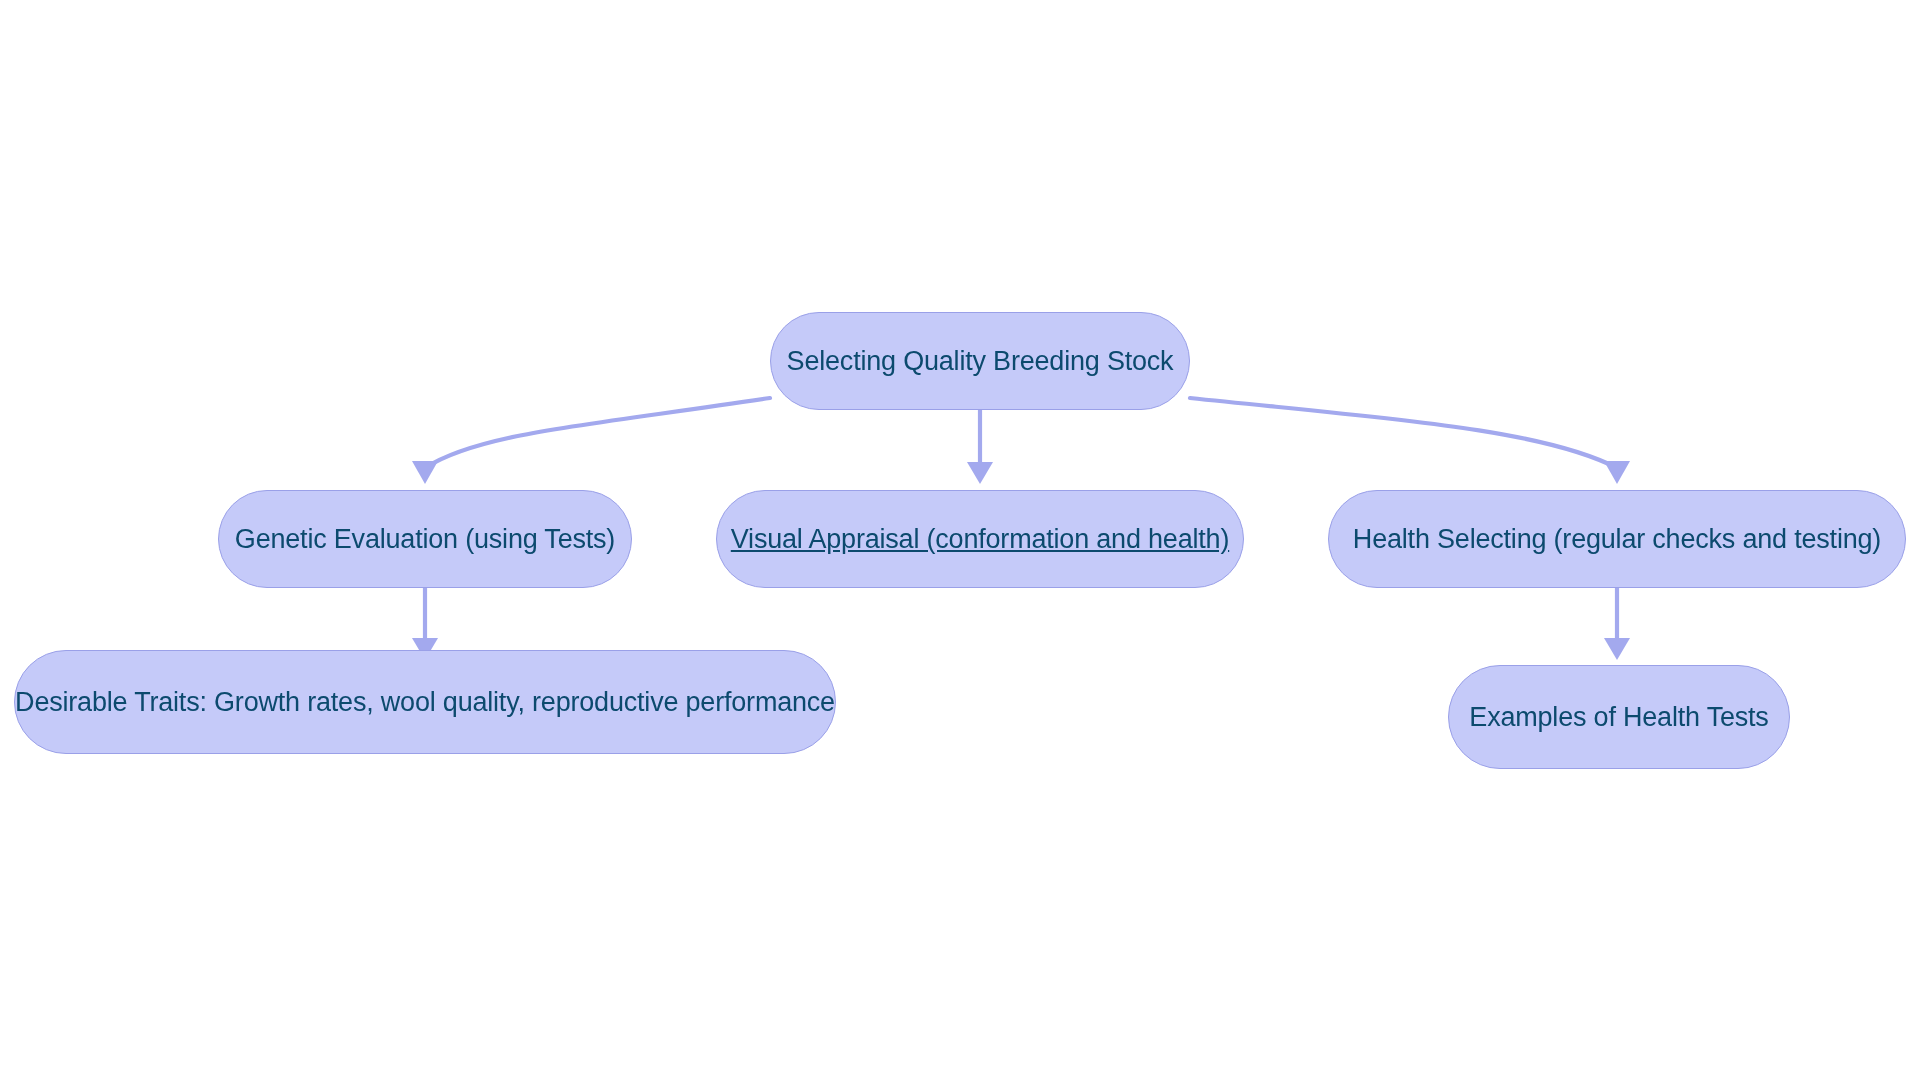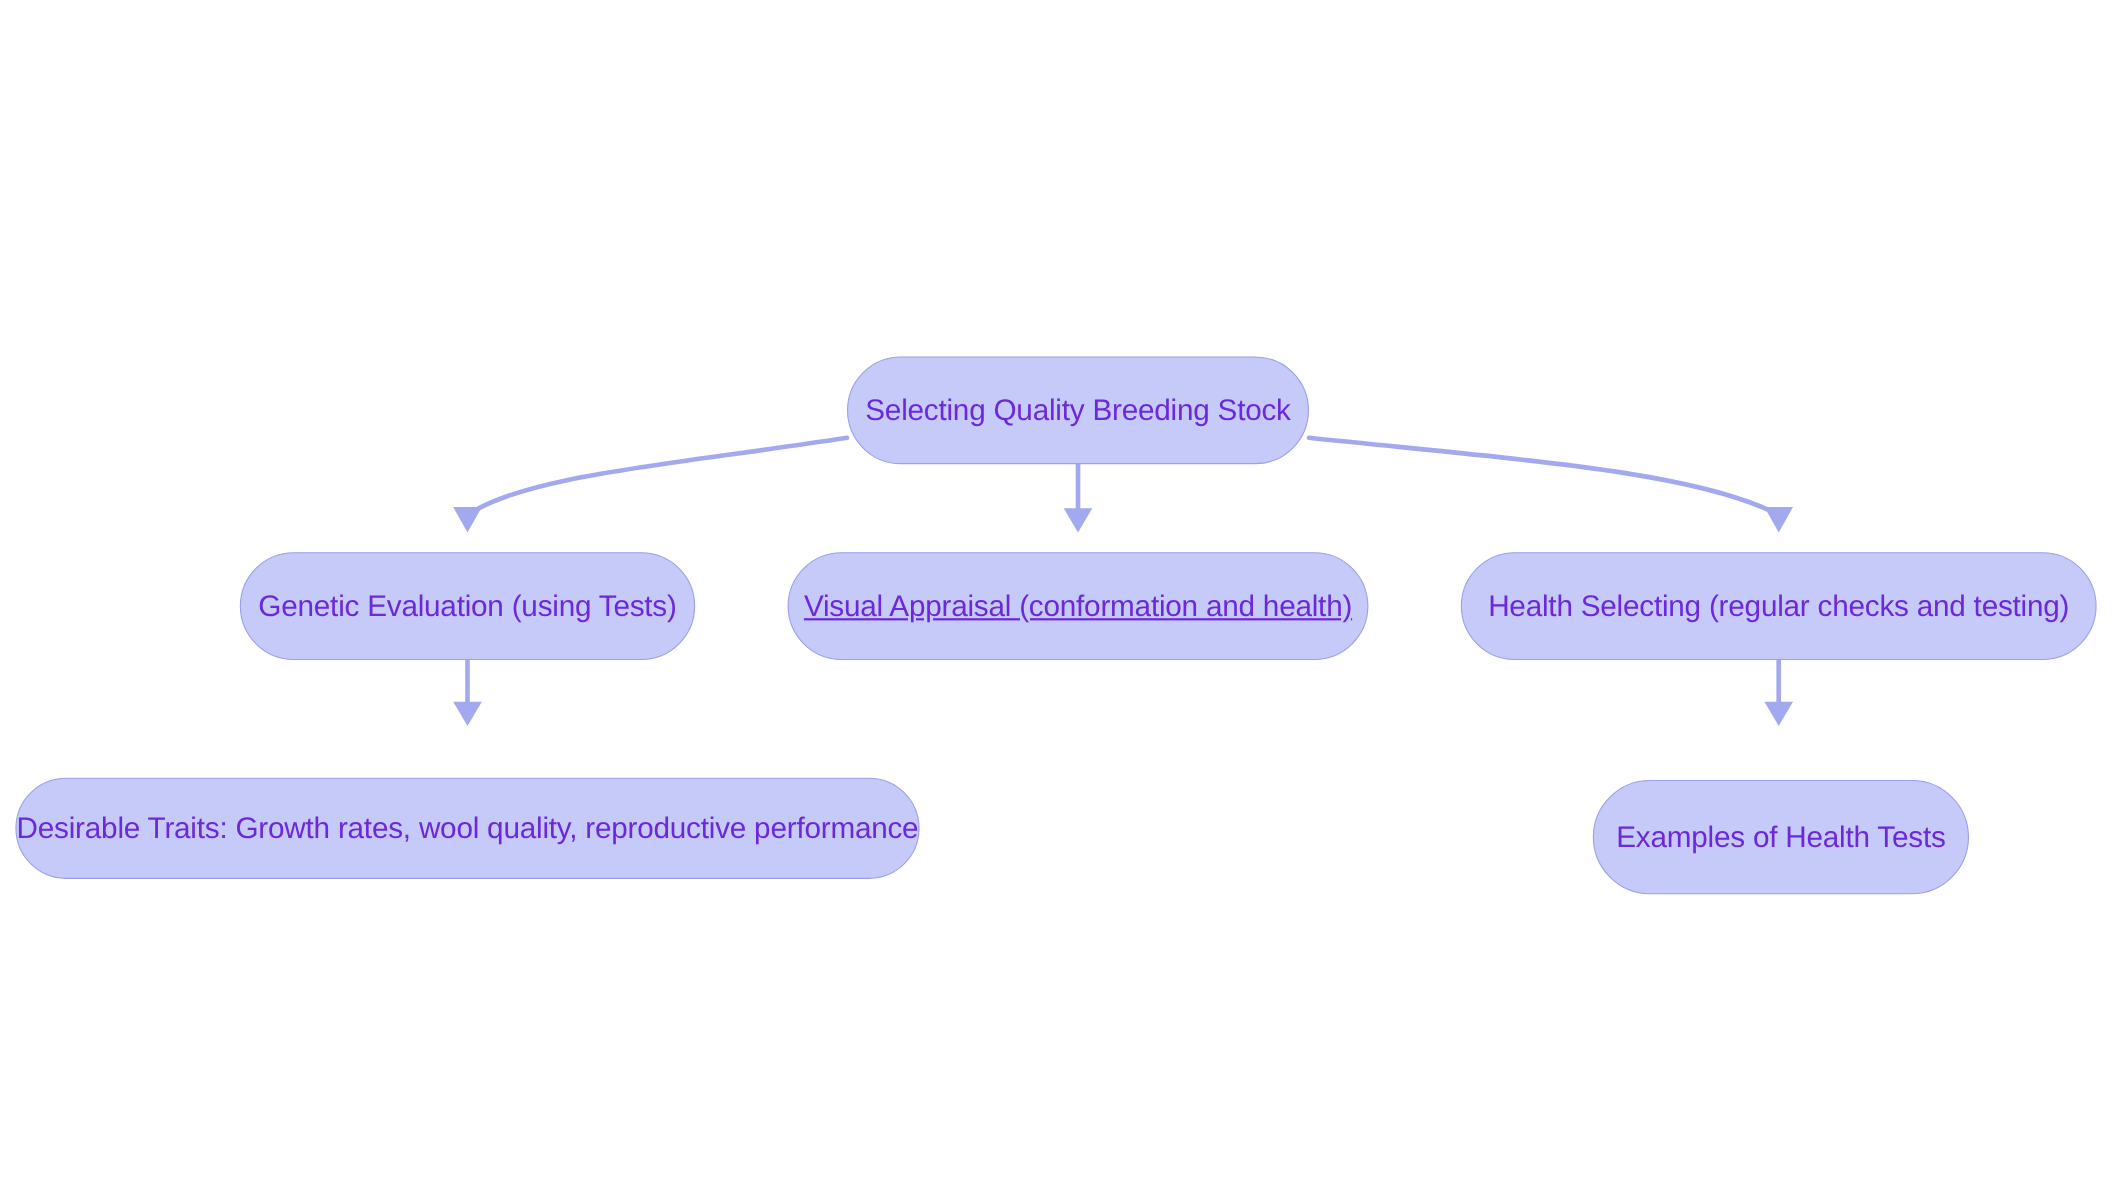--- a/index.html
+++ b/index.html
@@ -35,29 +35,28 @@
 
   .flow-node {
     position: absolute;
     box-sizing: border-box;
     display: flex;
     align-items: center;
     justify-content: center;
     background: #c5caf9;
     border: 1.6px solid #9aa0e8;
     border-radius: 999px;
-    color: #6d28d9;
+    color: #0c4a6e;
     font-size: 27px;
     font-weight: 400;
     letter-spacing: -0.2px;
     line-height: 1;
     white-space: nowrap;
     padding: 4px 26px;
     cursor: default;
-    margin-top: 12px;
   }
 
   .flow-node .node-label {
     display: block;
   }
 
   
   #node-root {
     left: 770px;
     top: 312px;
@@ -82,27 +81,27 @@
   #node-health-screenings {
     left: 1328px;
     top: 490px;
     width: 578px;
     height: 98px;
   }
 
   
   #node-desirable-traits {
     left: 14px;
-    top: 695px;
+    top: 650px;
     width: 822px;
-    height: 92px;
+    height: 104px;
   }
   #node-health-tests {
     left: 1448px;
-    top: 697px;
+    top: 665px;
     width: 342px;
     height: 104px;
   }
 </style>
 </head>
 <body>
 
 <div id="flowchart-canvas">
 
   <svg id="edge-layer" viewBox="0 0 1920 1083" width="1920" height="1083" xmlns="http://www.w3.org/2000/svg">

